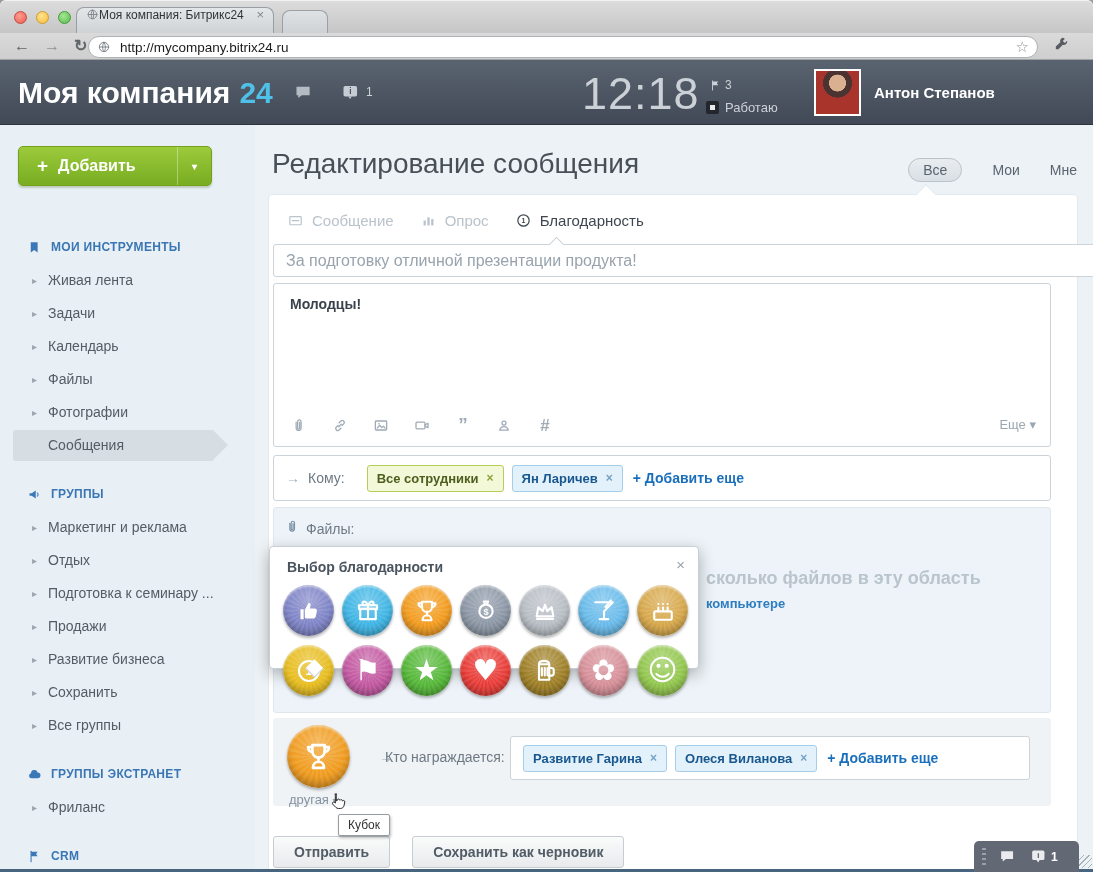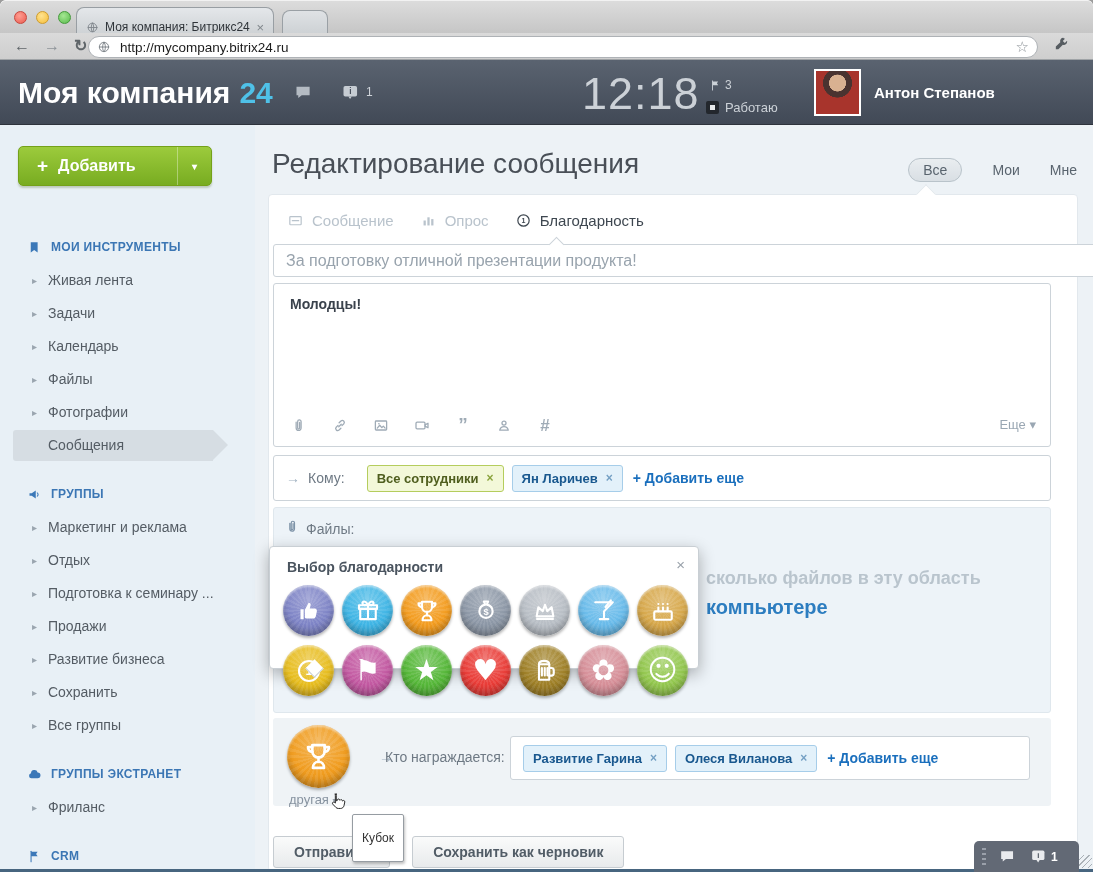--- a/index.html
+++ b/index.html
@@ -10,21 +10,21 @@
 
   
   .chrome{position:absolute;left:0;top:0;width:1093px;height:60px;}
   .tabstrip{position:absolute;left:0;top:0;right:0;height:33px;
     background:linear-gradient(#dcdcdc,#c6c6c6);border-radius:6px 6px 0 0;border-top:1px solid #f2f2f2;}
   .tl{position:absolute;top:10px;width:13px;height:13px;border-radius:50%;}
   .tl.red{left:14px;background:radial-gradient(circle at 40% 35%,#ff9d92,#ea5c4f);border:1px solid #c7473e;}
   .tl.yellow{left:36px;background:radial-gradient(circle at 40% 35%,#ffe391,#f5bd38);border:1px solid #cf9c2d;}
   .tl.green{left:58px;background:radial-gradient(circle at 40% 35%,#a5e793,#58bb4b;);border:1px solid #459a3b;background:radial-gradient(circle at 40% 35%,#a5e793,#58bb4b);}
   .btab{position:absolute;left:76px;top:6px;width:198px;height:27px;background:linear-gradient(#e4e7ea,#ced2d5);
-    border:1px solid #989ea3;border-bottom:none;border-radius:8px 8px 0 0;display:flex;align-items:flex-end;padding:0 9px;gap:6px;}
+    border:1px solid #989ea3;border-bottom:none;border-radius:8px 8px 0 0;display:flex;align-items:flex-start;padding:0 9px;}
   .btab-title{font-size:12px;color:#2f3439;white-space:nowrap;overflow:hidden;flex:1;}
   .btab-close{color:#81878c;font-size:13px;line-height:1;cursor:default;}
   .stub{position:absolute;left:282px;top:9px;width:46px;height:24px;background:linear-gradient(#dfe2e5,#cdd1d4);
     border:1px solid #9aa0a5;border-bottom:none;border-radius:8px 8px 0 0;}
   .navbar{position:absolute;left:0;top:33px;right:0;height:27px;background:linear-gradient(#dadada,#cecece);
     border-bottom:1px solid #9fa3a6;display:flex;align-items:center;}
   .navic{font-size:16px;color:#5f6569;margin-left:14px;line-height:1;}
   .navic.fwd{color:#8d9398;}
   .icon-back::before{content:"←";}
   .icon-fwd::before{content:"→";}
@@ -117,21 +117,21 @@
   .tag.green .tag-x{color:#8aa33c;}
   .tag.blue{background:#e3f1fa;border:1px solid #a6cde9;color:#19588f;}
   .tag.blue .tag-x{color:#74a0c4;}
   .tag-x{font-size:12px;cursor:pointer;}
   .addlink{font-size:14px;font-weight:bold;color:#1a6fbd;margin-left:10px;cursor:pointer;white-space:nowrap;}
 
   .filespanel{position:absolute;left:4px;top:312px;width:778px;height:206px;background:#edf3f8;border:1px solid #dfe7ed;border-radius:3px;}
   .files-label{position:absolute;left:32px;top:13px;font-size:14px;color:#6e7984;}
   .files-clip{position:absolute;left:10px;top:10px;}
   .dz-gray{position:absolute;left:432px;top:60px;font-size:18px;font-weight:bold;color:#b9c4cd;white-space:nowrap;}
-  .dz-blue{position:absolute;left:432px;top:88px;font-size:20px;font-weight:bold;color:#2d7dc0;white-space:nowrap;}
+  .dz-blue{position:absolute;left:432px;top:88px;font-size:13px;font-weight:bold;color:#2d7dc0;white-space:nowrap;}
 
   .popup{position:absolute;left:0px;top:351px;width:430px;height:123px;background:#fff;border:1px solid #c9cfd4;
     border-radius:4px;box-shadow:0 5px 16px rgba(0,0,0,.3);z-index:5;}
   .popup-title{position:absolute;left:17px;top:12px;font-size:14px;font-weight:bold;color:#4a545f;}
   .popup-x{position:absolute;right:13px;top:9px;color:#9aa2ab;font-size:15px;cursor:pointer;}
   .brow{position:absolute;left:13px;display:flex;gap:8px;}
   .brow.r1{top:38px;}
   .brow.r2{top:98px;}
   .badge{width:51px;height:51px;border-radius:50%;display:flex;align-items:center;justify-content:center;cursor:pointer;
     box-shadow:0 2px 3px rgba(0,0,0,.3), inset 0 2px 2px rgba(255,255,255,.45), inset 0 -4px 6px rgba(0,0,0,.18);}
@@ -144,22 +144,22 @@
   .selbadge .badge{width:63px;height:63px;}
   .other-label{position:absolute;left:16px;top:74px;font-size:13px;color:#8793a0;cursor:pointer;}
   .other-label .sm-caret{color:#98a2ad;font-size:10px;}
   .grat-arrow{position:absolute;left:94px;top:31px;}
   .grat-label{position:absolute;left:112px;top:31px;}
   .awardbox{position:absolute;left:237px;top:18px;width:520px;height:44px;background:#fff;border:1px solid #ccd3d9;
     border-radius:3px;display:flex;align-items:center;padding-left:12px;}
   .awardbox .tagwrap{margin-left:0;}
 
   .cursor-hand{position:absolute;left:58px;top:596px;z-index:9;}
-  .tooltip{position:absolute;left:83px;top:619px;background:#fff;border:1px solid #969ca2;border-radius:2px;
-    padding:16px 9px;font-size:12px;color:#333;box-shadow:1px 2px 3px rgba(0,0,0,.25);z-index:9;text-align:center;}
+  .tooltip{position:absolute;left:69px;top:619px;background:#fff;border:1px solid #969ca2;border-radius:2px;
+    padding:3px 9px;font-size:12px;color:#333;box-shadow:1px 2px 3px rgba(0,0,0,.25);z-index:9;text-align:center;}
 
   .btnrow{position:absolute;left:4px;top:641px;display:flex;gap:22px;}
   .gbtn{height:32px;background:linear-gradient(#fafbfb,#e8eaec);border:1px solid #c6ccd1;border-radius:3px;
     font-size:14px;font-weight:bold;color:#515c66;padding:0 20px;font-family:"Liberation Sans",sans-serif;cursor:pointer;}
 
   .dock{position:absolute;left:974px;top:841px;width:105px;height:31px;background:#626975;border-radius:5px 5px 0 0;
     display:flex;align-items:center;z-index:10;}
   .dock-grip{width:4px;height:18px;margin-left:8px;background:repeating-linear-gradient(#9aa0aa 0 2px,transparent 2px 5px);}
   .dock-ic{margin-left:12px;}
   .dock-count{color:#fff;font-size:12px;font-weight:bold;margin-left:3px;}

